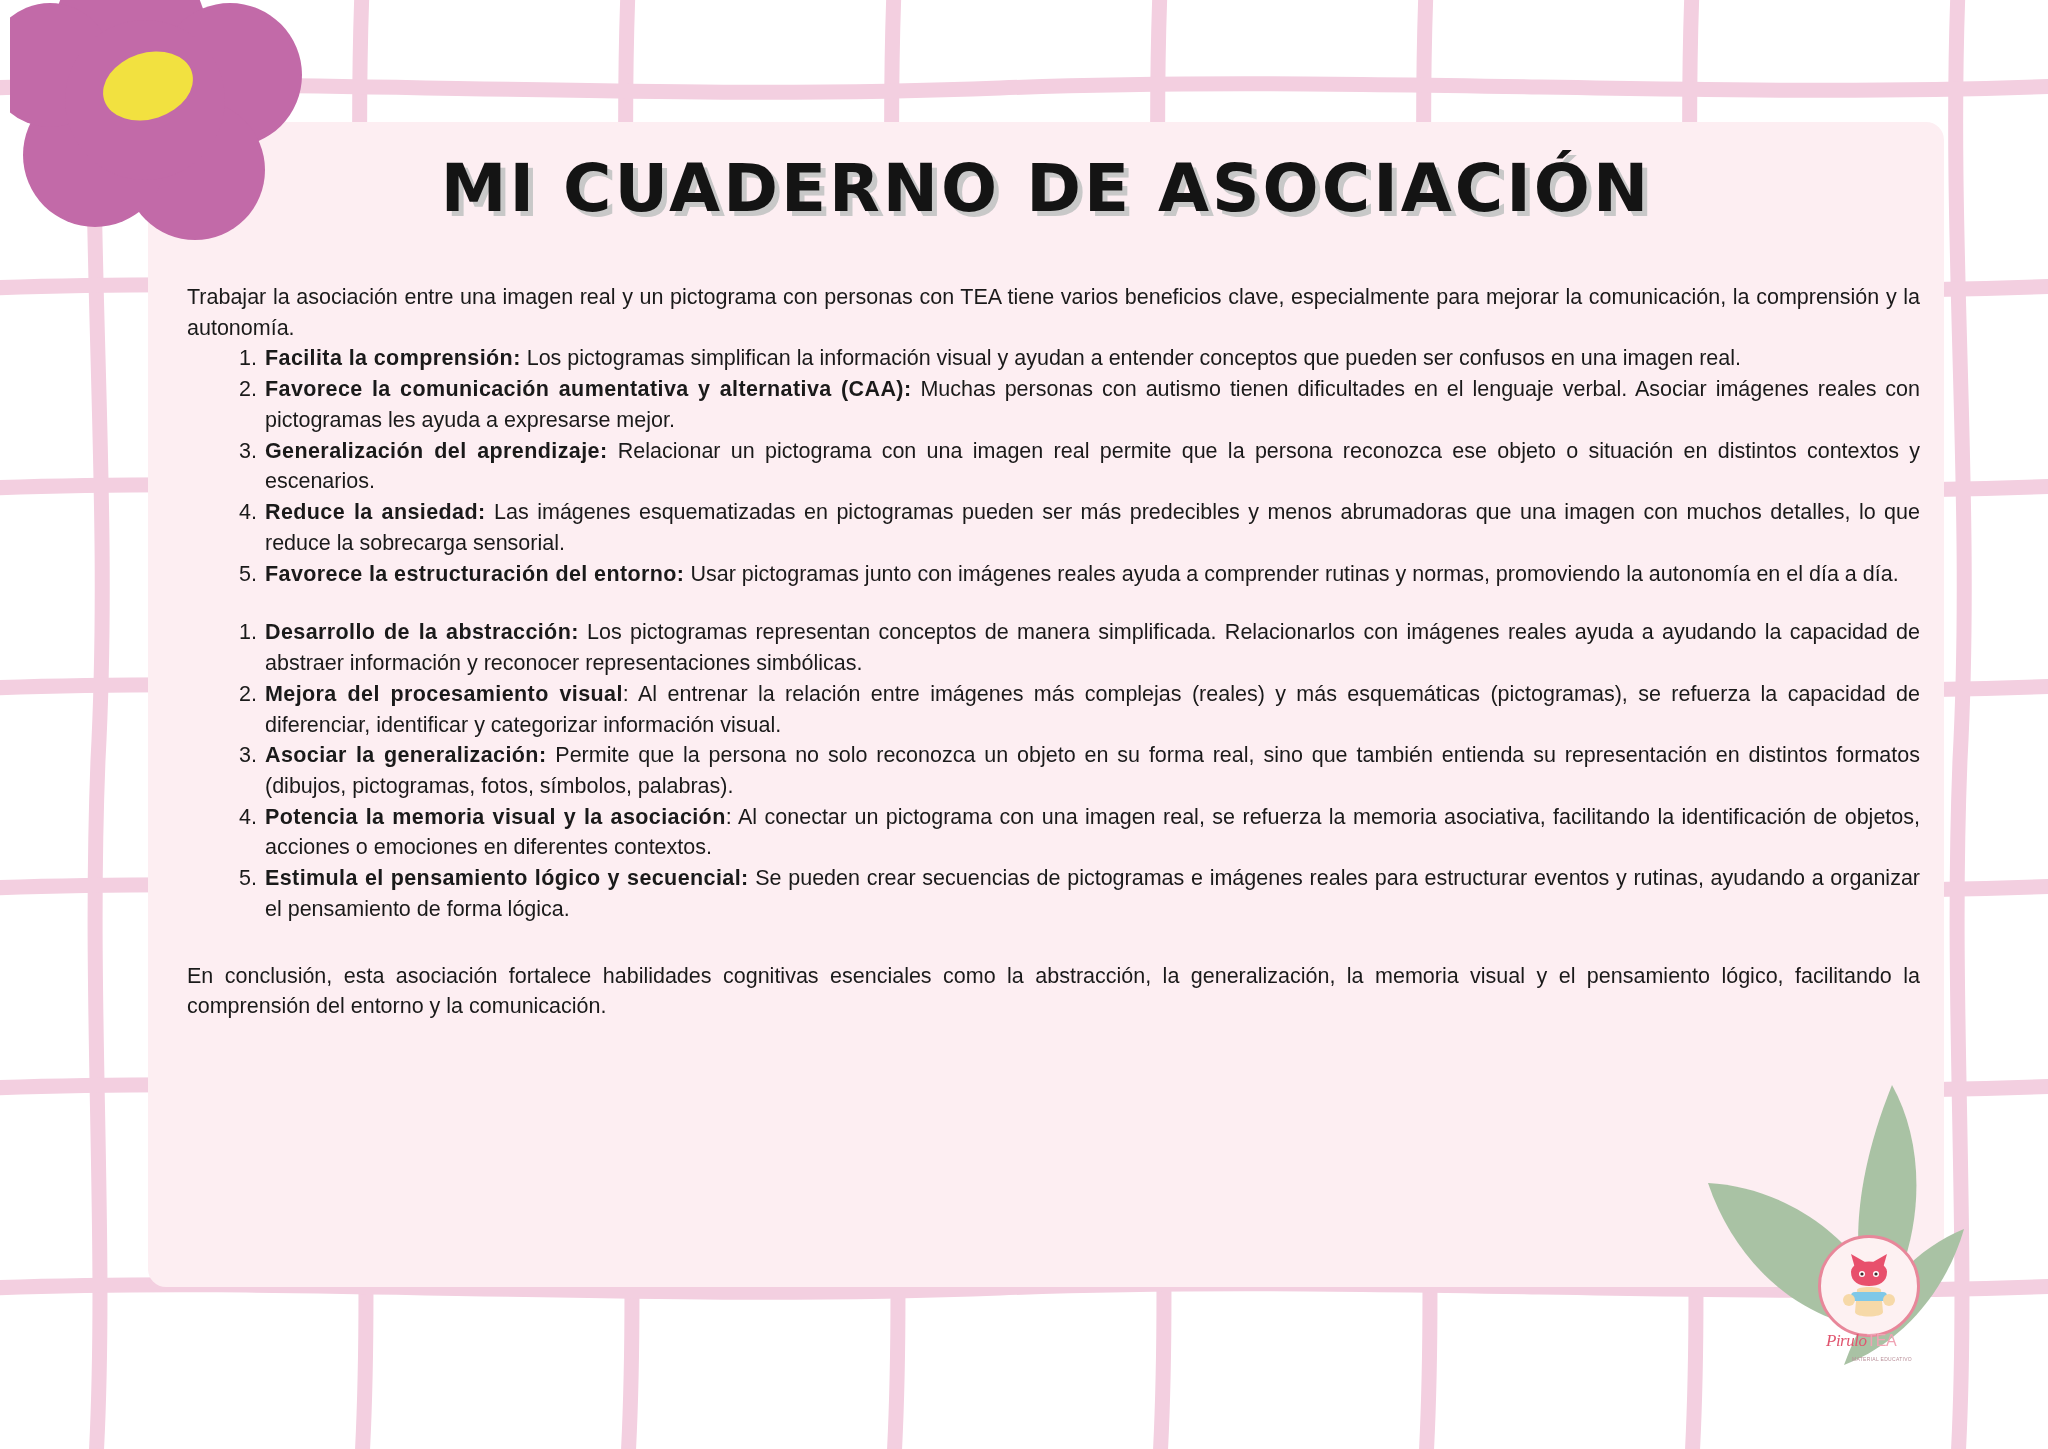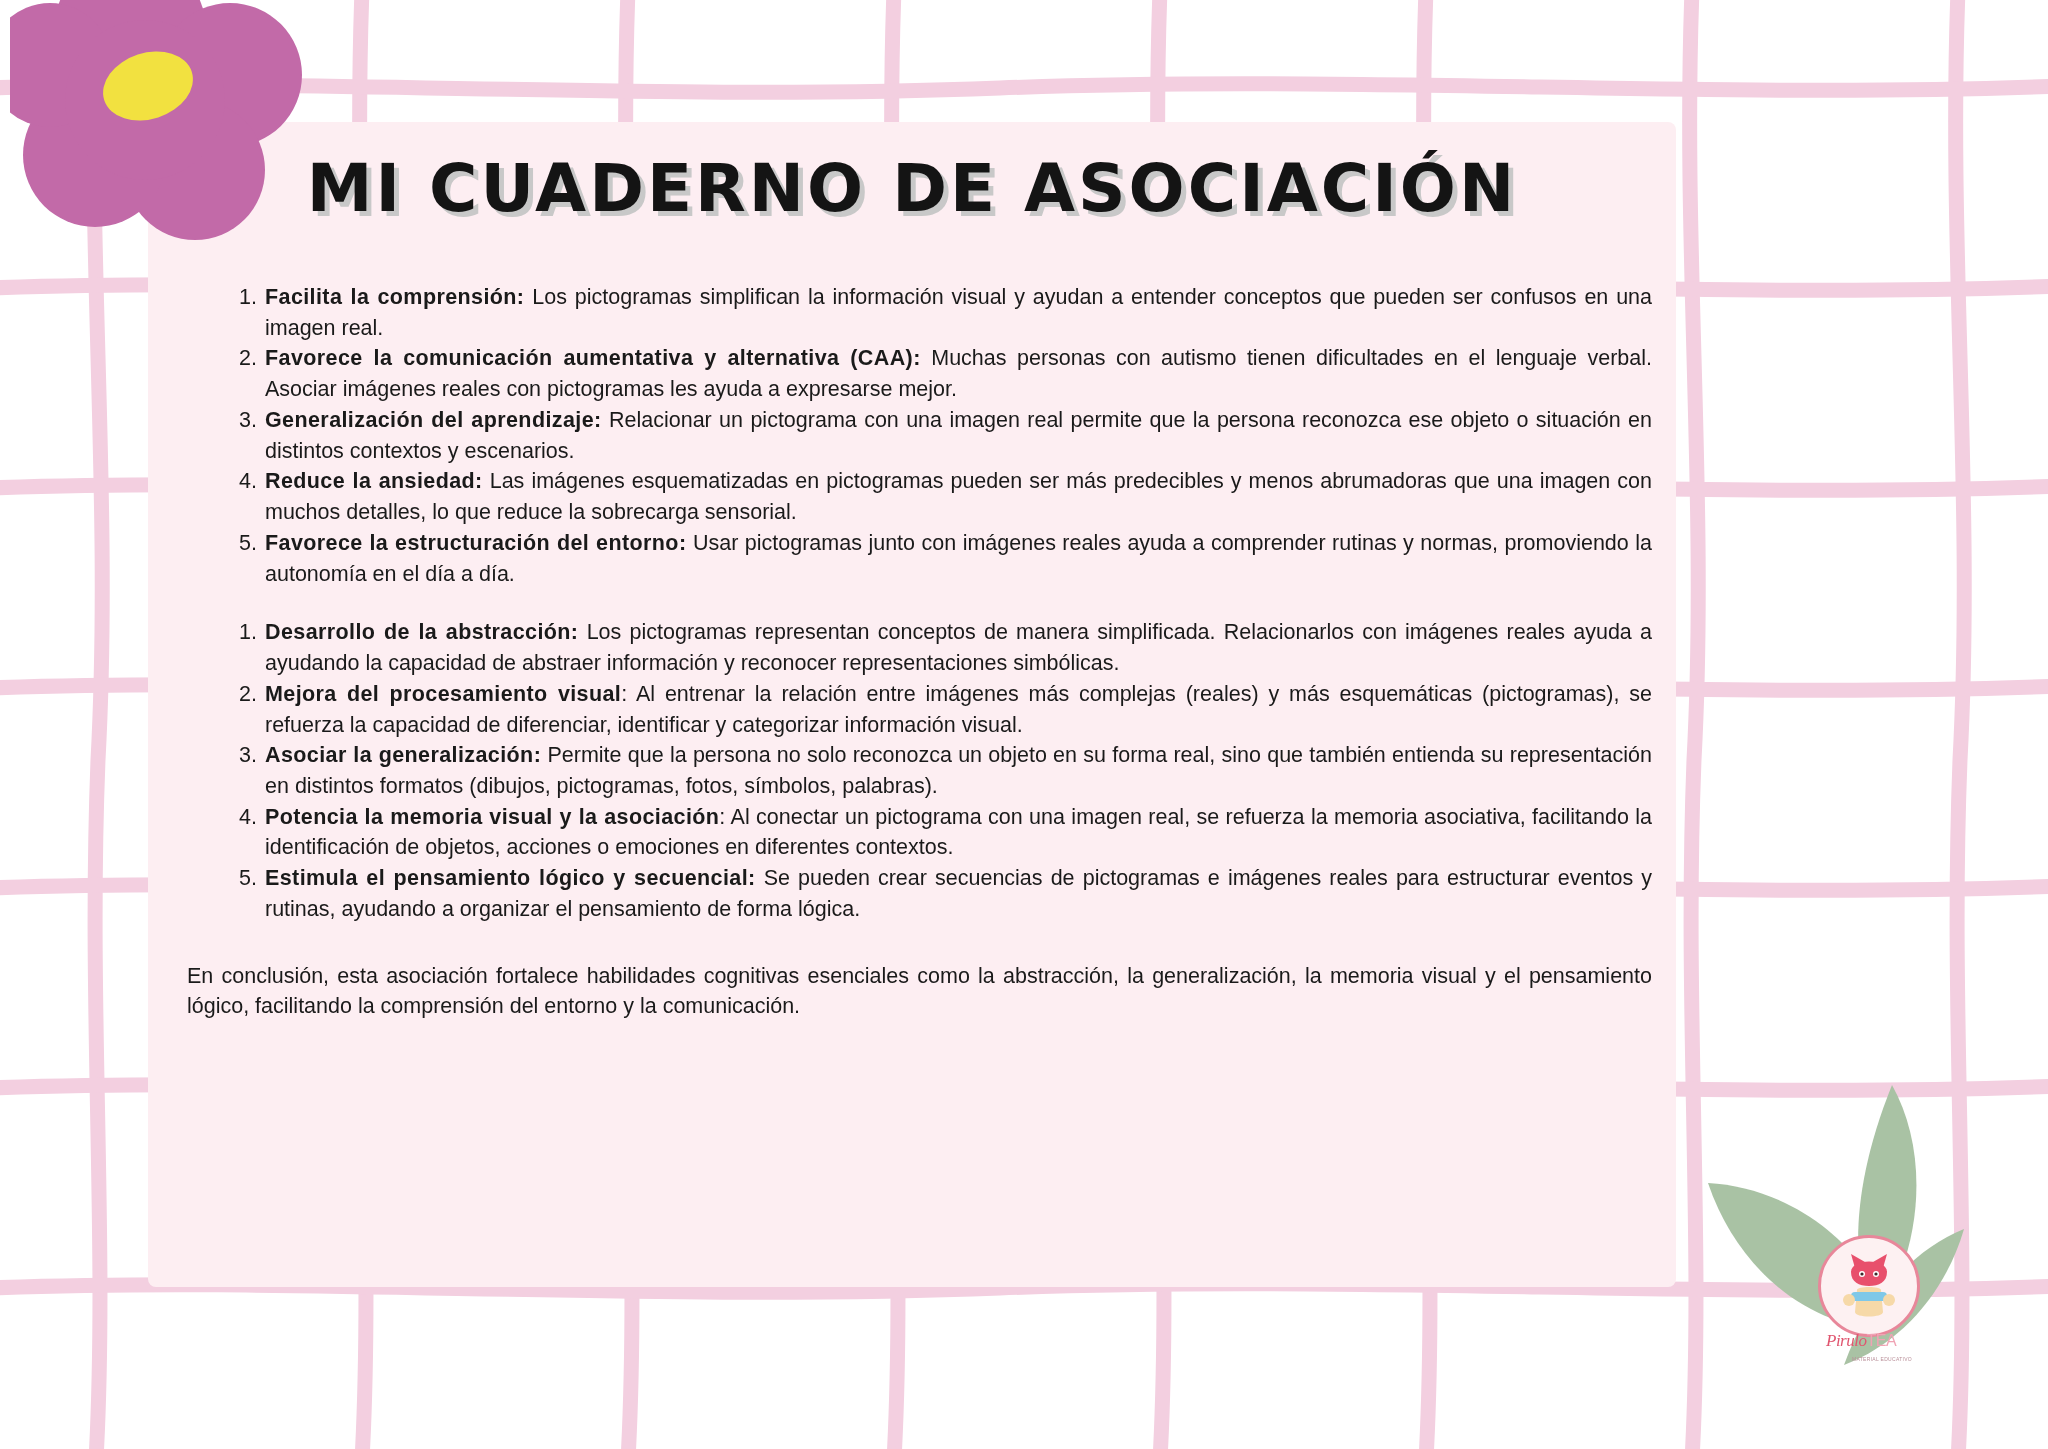--- a/index.html
+++ b/index.html
@@ -94,24 +94,24 @@
     color: #b98f99;
     white-space: nowrap;
     letter-spacing: 0.3px;
   }
 
   
   #card {
     position: absolute;
     left: 148px;
     top: 122px;
-    width: 1528px;
+    width: 1796px;
     height: 1165px;
     background: #fdeef2;
-    border-radius: 8px;
+    border-radius: 18px;
     z-index: 2;
   }
 
   #title {
     position: absolute;
     left: 0;
     right: 0;
     top: 28px;
     text-align: center;
     font-size: 66px;
@@ -193,20 +193,21 @@
     </g>
   </svg>
 </div>
 
 <div id="card">
 
   <div id="title">MI CUADERNO DE ASOCIACIÓN</div>
 
   <div id="body-text">
 
+    <p class="para intro">Trabajar la asociación entre una imagen real y un pictograma con personas con TEA tiene varios beneficios clave, especialmente para mejorar la comunicación, la comprensión y la autonomía.</p>
 
     <ol class="numlist">
       <li><span class="lead">Facilita la comprensión:</span><span> Los pictogramas simplifican la información visual y ayudan a entender conceptos que pueden ser confusos en una imagen real.</span></li>
       <li><span class="lead">Favorece la comunicación aumentativa y alternativa (CAA):</span><span> Muchas personas con autismo tienen dificultades en el lenguaje verbal. Asociar imágenes reales con pictogramas les ayuda a expresarse mejor.</span></li>
       <li><span class="lead">Generalización del aprendizaje:</span><span> Relacionar un pictograma con una imagen real permite que la persona reconozca ese objeto o situación en distintos contextos y escenarios.</span></li>
       <li><span class="lead">Reduce la ansiedad:</span><span> Las imágenes esquematizadas en pictogramas pueden ser más predecibles y menos abrumadoras que una imagen con muchos detalles, lo que reduce la sobrecarga sensorial.</span></li>
       <li><span class="lead">Favorece la estructuración del entorno:</span><span> Usar pictogramas junto con imágenes reales ayuda a comprender rutinas y normas, promoviendo la autonomía en el día a día.</span></li>
     </ol>
 
     <div class="spacer"></div>

